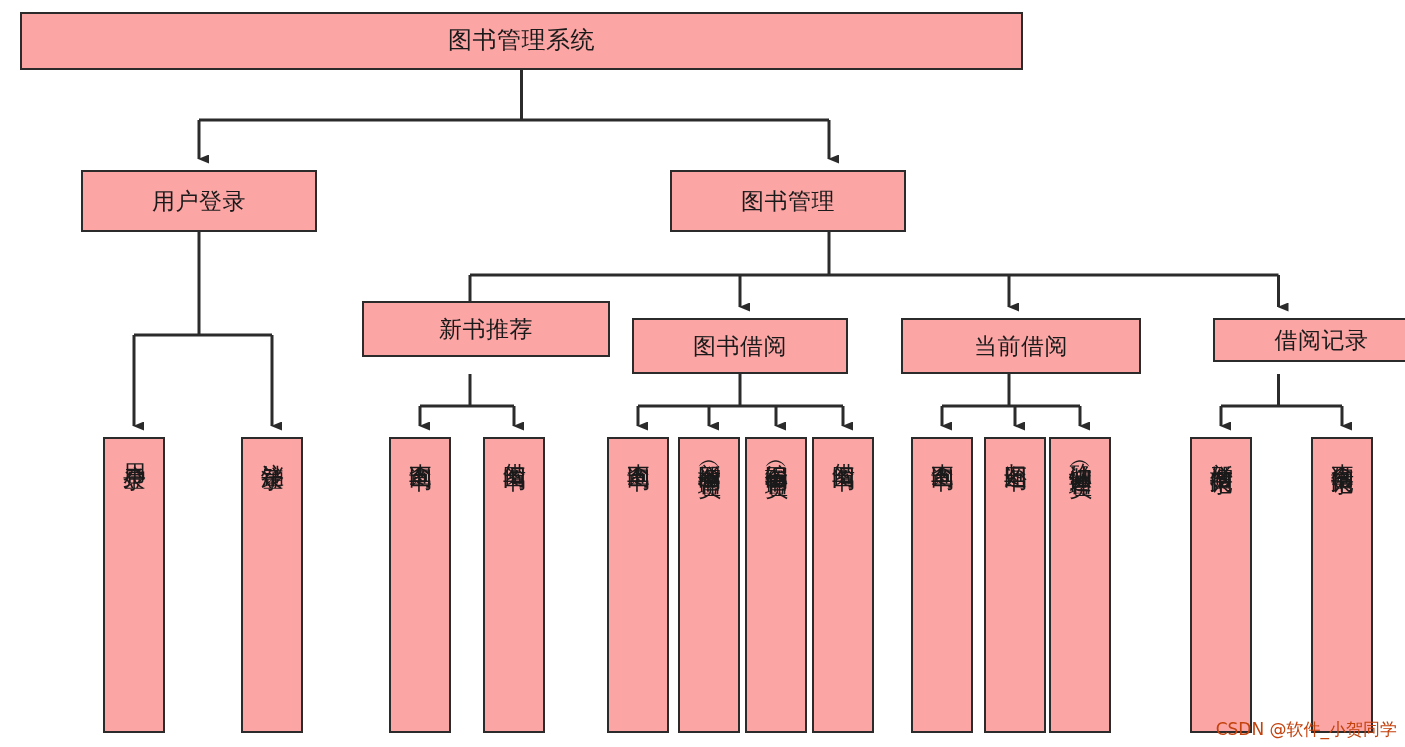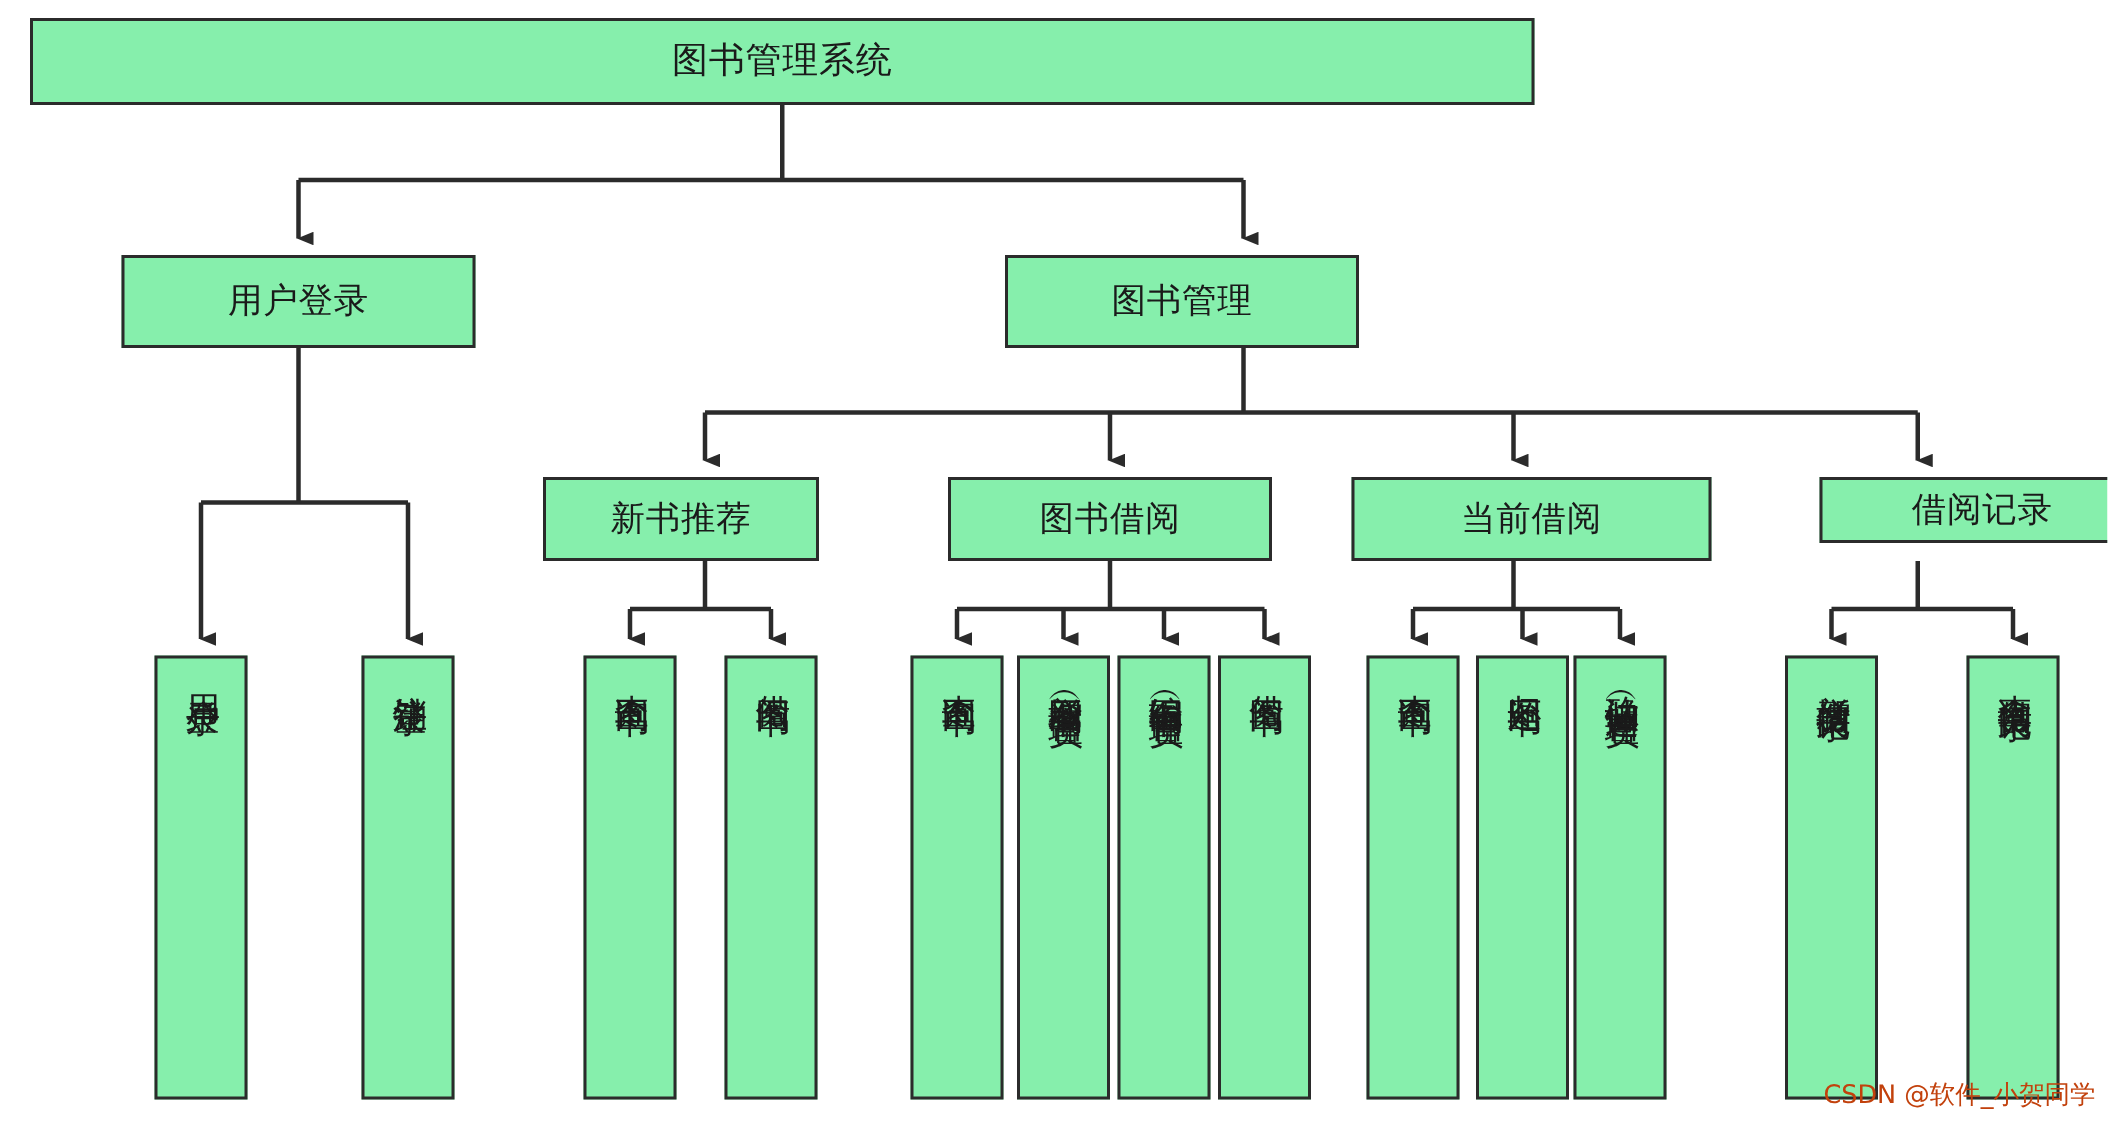--- a/index.html
+++ b/index.html
@@ -22,21 +22,21 @@
     position: absolute;
     left: 0;
     top: 0;
     width: 1405px;
     height: 747px;
     pointer-events: none;
   }
   .node {
     position: absolute;
     box-sizing: border-box;
-    background: #86efac;
+    background: #fca5a5;
     border: 2px solid #2b2b2b;
     display: flex;
     align-items: center;
     justify-content: center;
     color: #1a1a1a;
   }
   .node-label {
     display: block;
     line-height: 1.08;
     letter-spacing: 0.5px;
@@ -125,21 +125,21 @@
   <div id="nodes-layer">
       <div class="node level0 horiz" style="left: 20px; top: 12px; width: 1003px; height: 58px;">
         <span class="node-label">图书管理系统</span>
       </div>
       <div class="node level1 horiz" style="left: 81px; top: 170px; width: 236px; height: 62px;">
         <span class="node-label">用户登录</span>
       </div>
       <div class="node level1 horiz" style="left: 670px; top: 170px; width: 236px; height: 62px;">
         <span class="node-label">图书管理</span>
       </div>
-      <div class="node level2 horiz" style="left: 362px; top: 318px; width: 184px; height: 56px;">
+      <div class="node level2 horiz" style="left: 362px; top: 301px; width: 248px; height: 56px;">
         <span class="node-label">新书推荐</span>
       </div>
       <div class="node level2 horiz" style="left: 632px; top: 318px; width: 216px; height: 56px;">
         <span class="node-label">图书借阅</span>
       </div>
       <div class="node level2 horiz" style="left: 901px; top: 318px; width: 240px; height: 56px;">
         <span class="node-label">当前借阅</span>
       </div>
       <div class="node level2 horiz" style="left: 1213px; top: 318px; width: 217px; height: 44px;">
         <span class="node-label">借阅记录</span>

